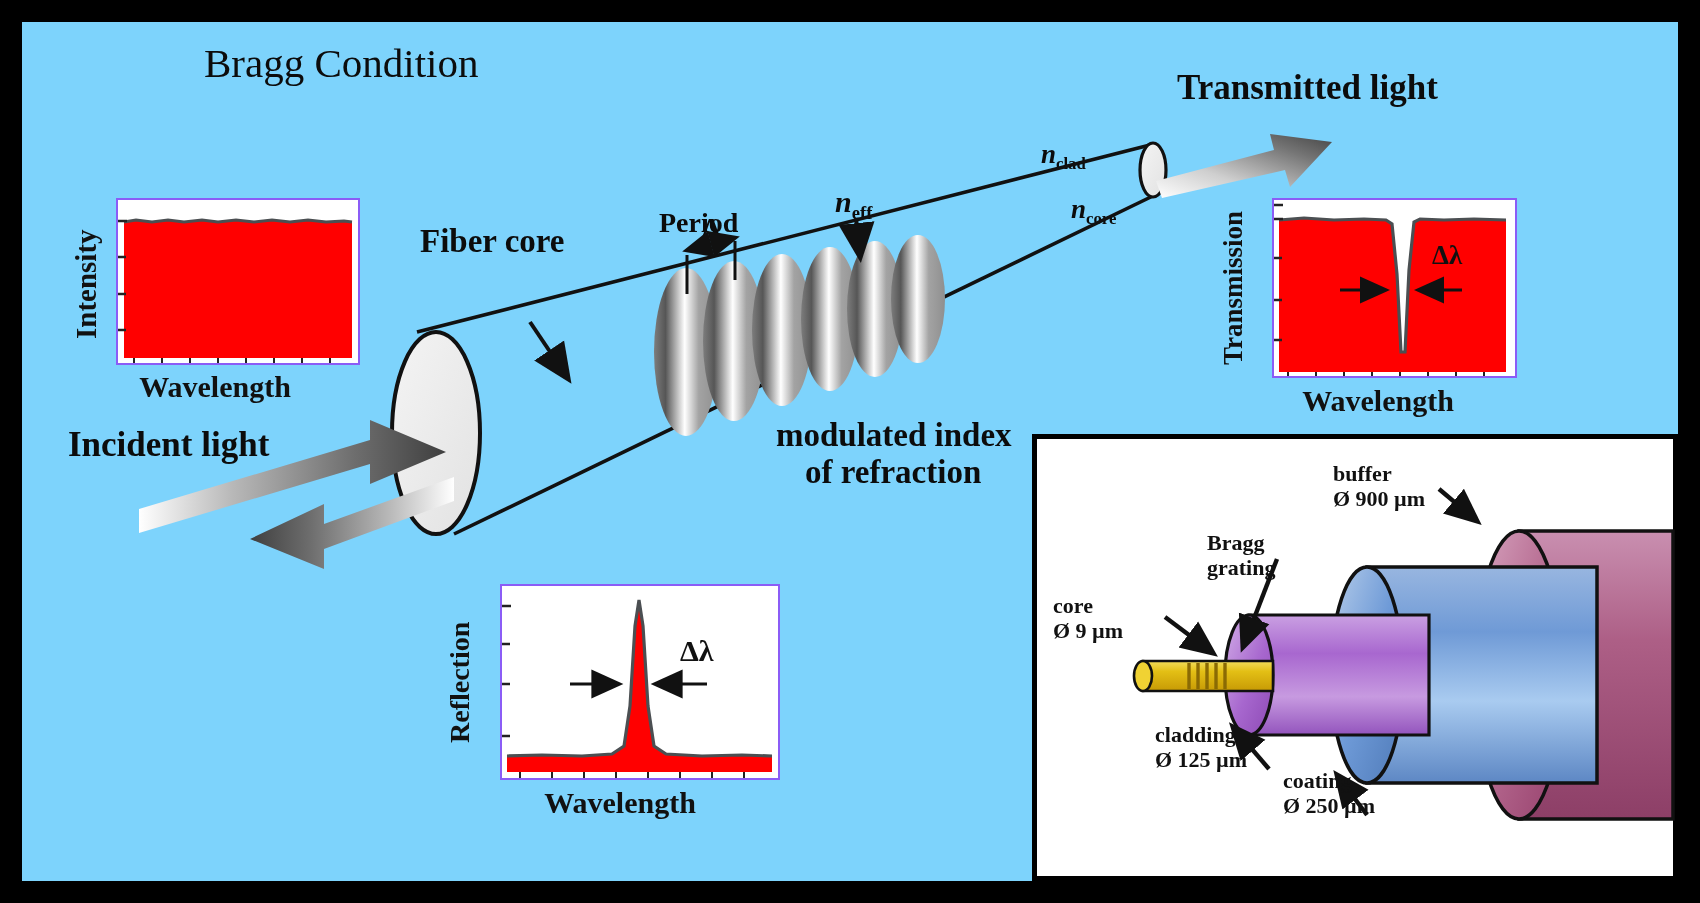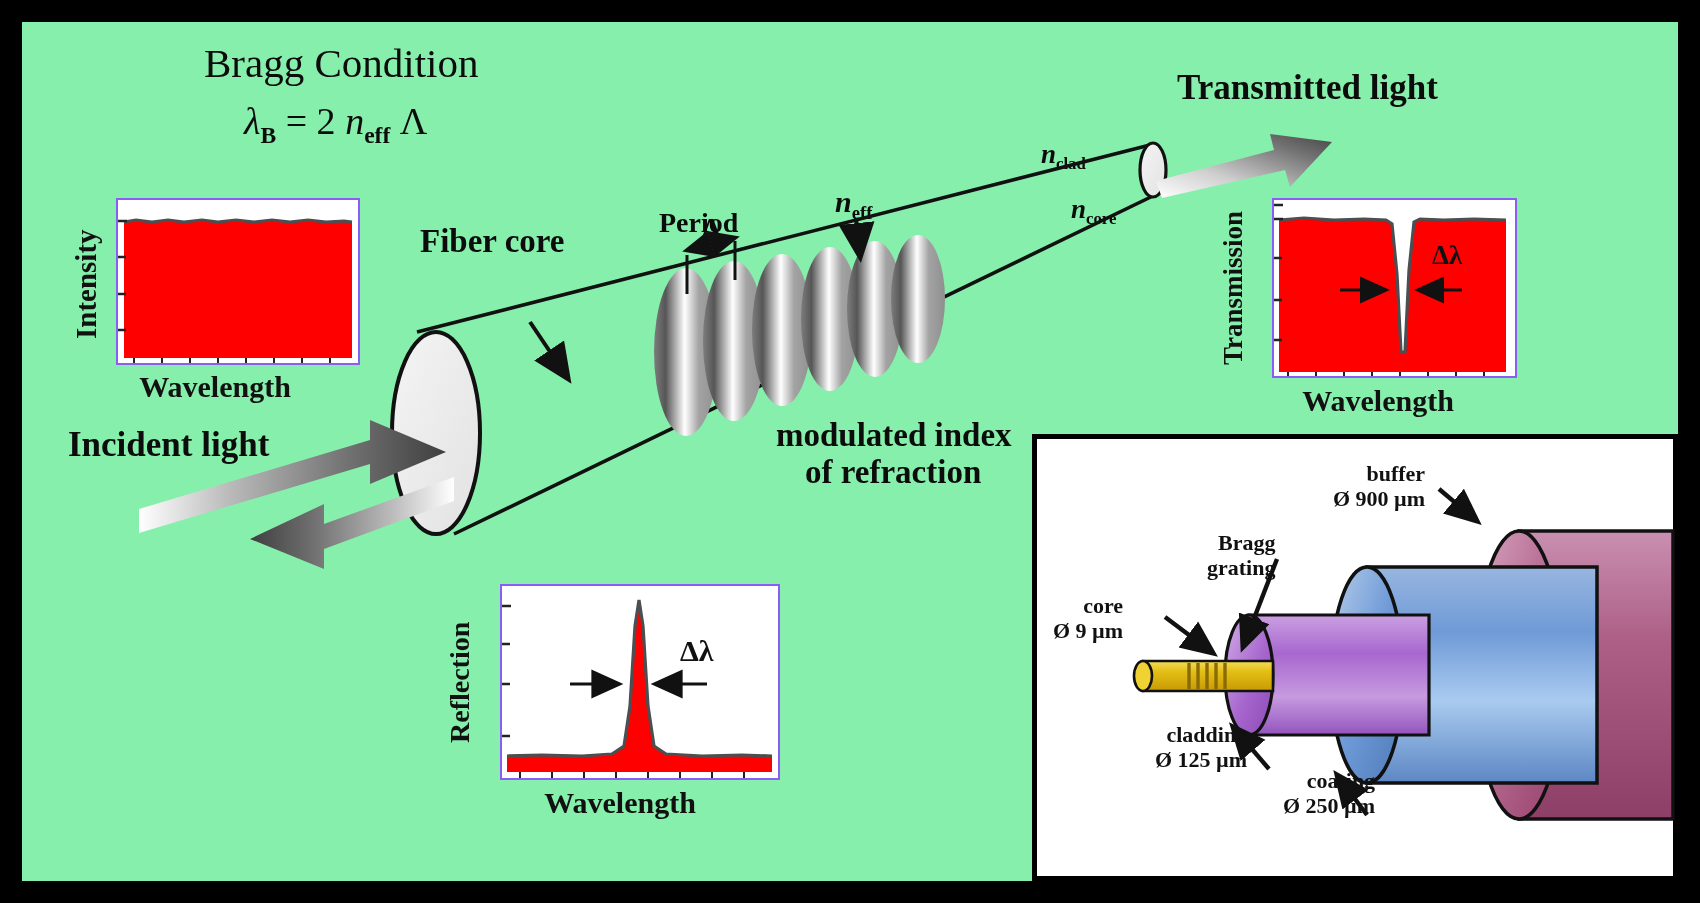--- a/index.html
+++ b/index.html
@@ -1,21 +1,21 @@
 <!DOCTYPE html>
 <html><head>
 <meta charset="utf-8">
 <style>
   html,body{margin:0;padding:0;background:#000;}
   body{width:1700px;height:903px;position:relative;overflow:hidden;
        font-family:"Liberation Serif","DejaVu Serif",serif;}
 
   
   #frame{position:absolute;left:0;top:0;width:1700px;height:903px;background:#000;}
-  #canvas{position:absolute;left:22px;top:22px;width:1656px;height:859px;background:#86efac;overflow:hidden;}
+  #canvas{position:absolute;left:22px;top:22px;width:1656px;height:859px;background:#7dd3fc;overflow:hidden;}
 
   .lbl{position:absolute;color:#0c0c0c;white-space:nowrap;}
   .serif{font-family:"Liberation Serif","DejaVu Serif",serif;}
 
   
   #bragg-title{left:182px;top:17px;font-size:41px;}
   #bragg-eq{left:222px;top:77px;font-size:38px;}
   #bragg-eq .var{font-style:italic;}
   #bragg-eq sub{font-size:0.62em;font-style:normal;font-weight:bold;}
 
@@ -54,41 +54,38 @@
 
   #plot-reflection{left:418px;top:562px;width:340px;height:250px;}
   #plot-reflection .box{left:60px;top:0;width:280px;height:196px;}
   #plot-reflection .axis-y{left:4px;top:2px;height:192px;font-size:28px;}
   #plot-reflection .axis-x{left:30px;top:202px;font-size:30px;width:300px;}
 
   
   #inset{position:absolute;left:1010px;top:412px;width:646px;height:447px;
          background:#fff;border:5px solid #000;box-sizing:border-box;}
   #inset .ilbl{position:absolute;font-weight:bold;color:#111;
-        font-family:"Liberation Serif","DejaVu Serif",serif;text-align:right;
+        font-family:"Liberation Serif","DejaVu Serif",serif;text-align:left;
         line-height:1.12;font-size:22px;white-space:nowrap;}
   #lbl-buffer{left:296px;top:23px;}
   #lbl-bragg{left:170px;top:92px;}
   #lbl-core{left:16px;top:155px;}
   #lbl-cladding{left:118px;top:284px;}
   #lbl-coating{left:246px;top:330px;}
 
   svg{display:block;position:absolute;left:0;top:0;overflow:visible;}
 </style>
 </head>
 <body>
 
 <div id="frame">
 <div id="canvas">
 
   <div class="lbl serif" id="bragg-title">Bragg Condition</div>
 
-  <div class="lbl serif" id="bragg-eq">
-    <span class="var">λ</span><sub>B</sub><span> = 2 </span><span class="var">n</span><sub>eff</sub> <span>Λ</span>
-  </div>
 
   <div class="lbl serif" id="transmitted-label">Transmitted light</div>
   <div class="lbl serif" id="incident-label">Incident light</div>
   <div class="lbl serif" id="fibercore-label">Fiber core</div>
   <div class="lbl serif" id="period-label">Period</div>
   <div class="lbl serif" id="lambda-cap">Λ</div>
 
   <div class="lbl serif" id="neff-label">
     <span>n</span><sub>eff</sub>
   </div>

